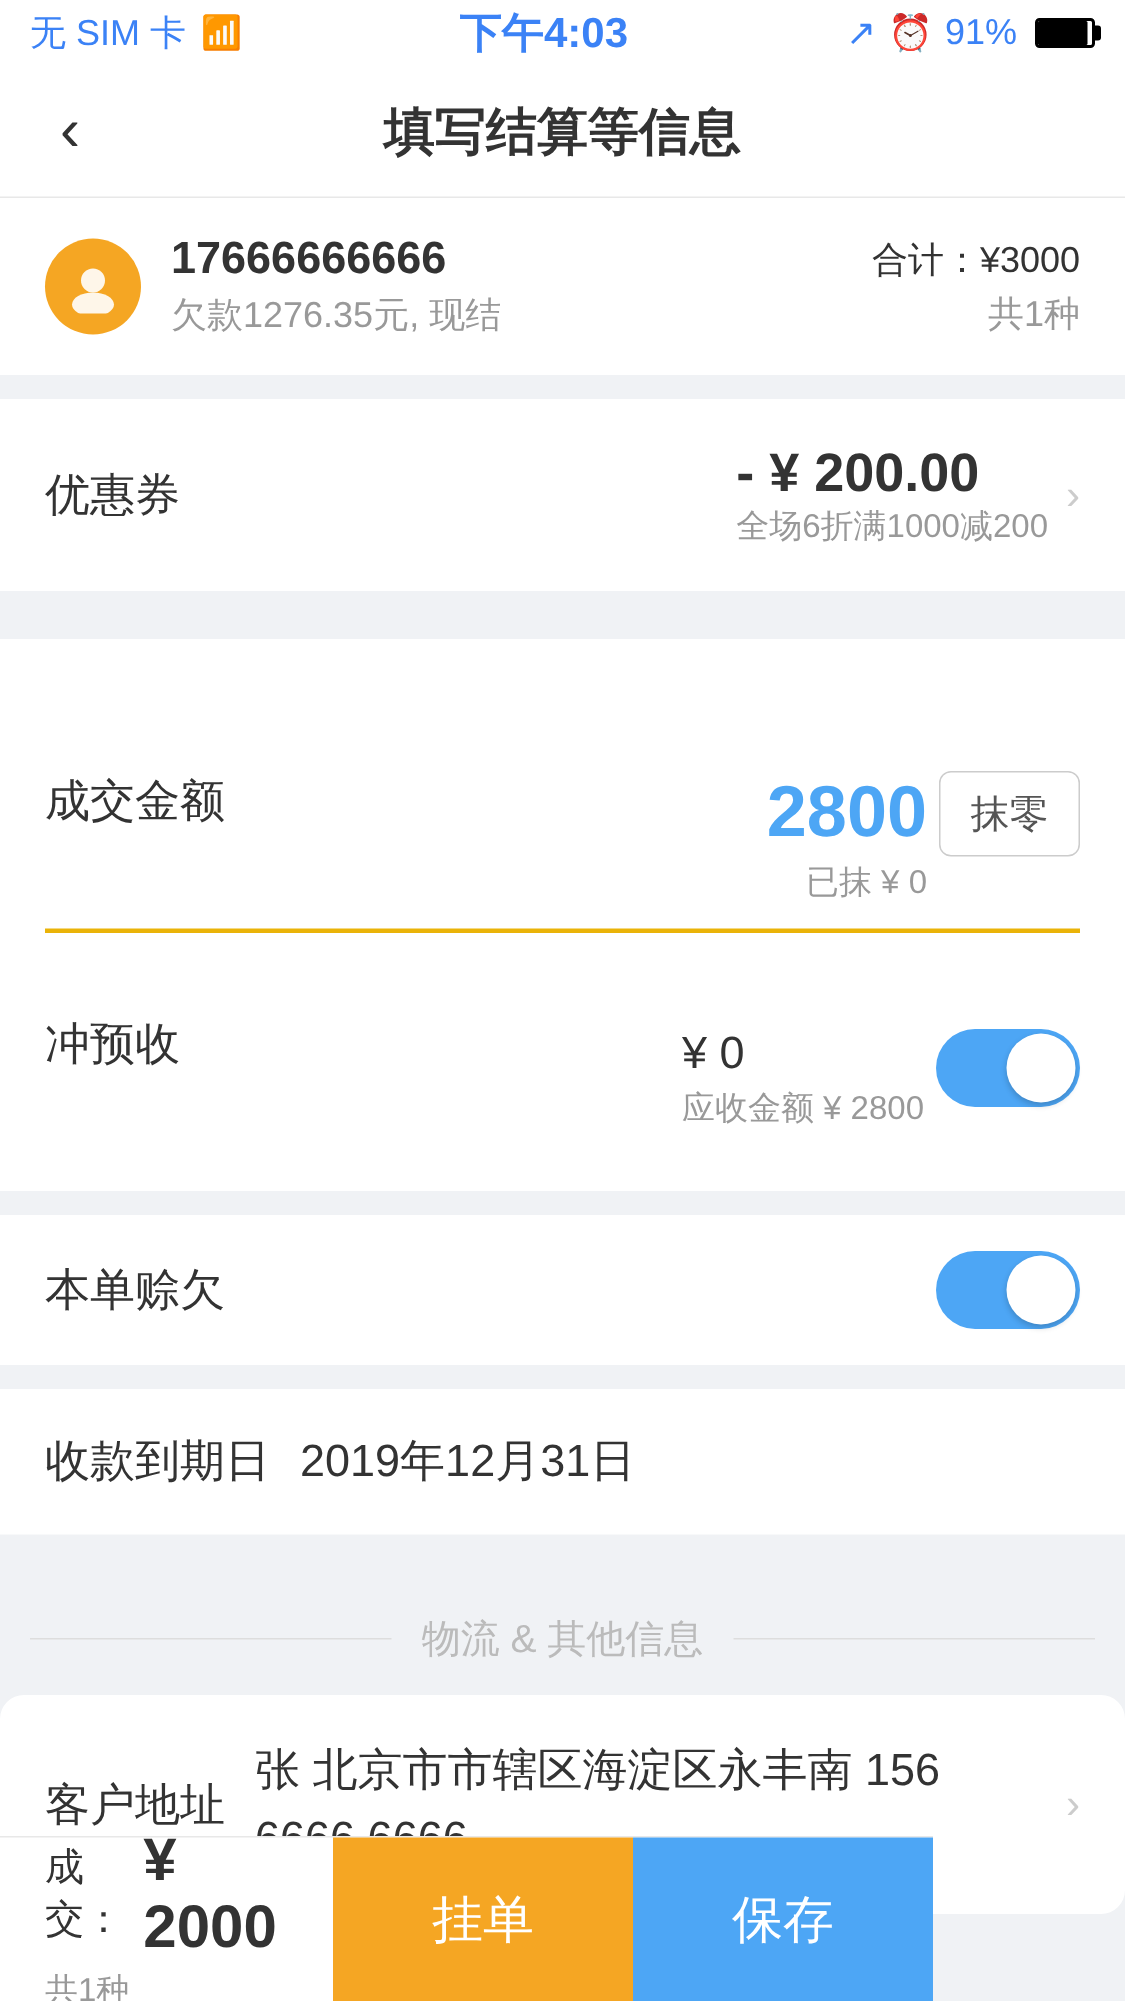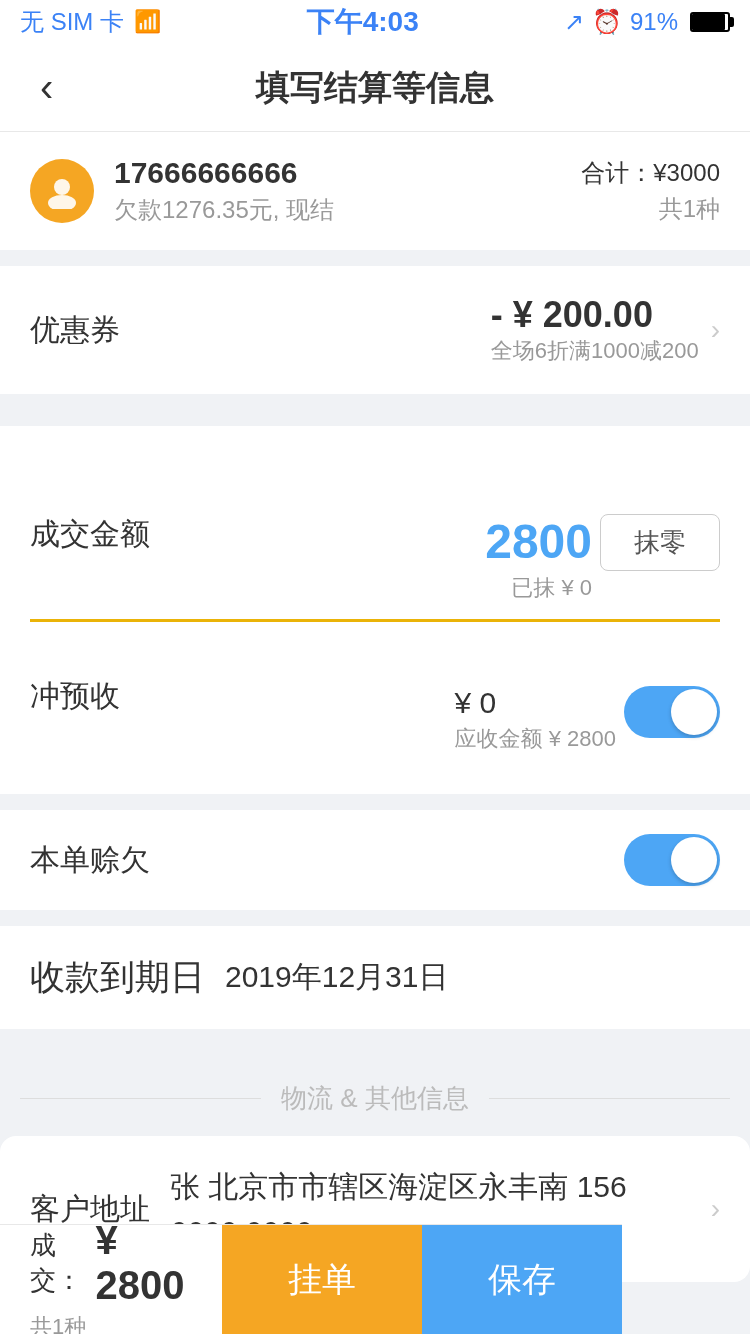--- a/index.html
+++ b/index.html
@@ -125,21 +125,21 @@
       border-bottom: 3px solid #eab308;
     }
     .amount-row:last-child { border-bottom: none; }
     .row-label { font-size: 30px; color: #333; }
     .row-right { display: flex; align-items: flex-start; gap: 8px; margin-top: 48px; }
     .amount-value { font-size: 48px; font-weight: 700; color: #4da6f5; }
     .amount-sub { font-size: 22px; color: #999; margin-top: 4px; text-align: right; }
     .round-btn {
       border: 1px solid #ccc;
       border-radius: 8px;
-      padding: 10px 33px;
+      padding: 10px 20px;
       font-size: 26px;
       color: #555;
       background: #fff;
       cursor: pointer;
     }
 
     
     .prepay-value { font-size: 30px; color: #333; font-weight: 500; }
 
     
@@ -171,21 +171,21 @@
 
     
     .due-date-section {
       background: #fff;
       padding: 28px 30px;
       display: flex;
       align-items: center;
       gap: 20px;
       margin-bottom: 16px;
     }
-    .due-date-label { font-size: 35px; color: #333; }
+    .due-date-label { font-size: 30px; color: #333; }
     .due-date-value { font-size: 30px; color: #333; }
 
     
     .logistics-divider {
       background: #f0f2f5;
       display: flex;
       align-items: center;
       justify-content: center;
       padding: 20px 0;
       margin-bottom: 0;
@@ -369,21 +369,21 @@
   </div>
 
   <div style="height:200px;background:#f0f2f5;"></div>
 
 </div>
 
 <div class="bottom-bar">
   <div class="bottom-info">
     <div style="display:flex;align-items:baseline;gap:4px;">
       <span class="bottom-deal">成交：</span>
-      <span class="bottom-amount">¥ 2800</span>
+      <span class="bottom-amount">¥ 2000</span>
     </div>
     <div class="bottom-count">共1种</div>
   </div>
   <div class="btn-hang">
     <span>挂单</span>
   </div>
   <div class="btn-save">
     <span>保存</span>
   </div>
 </div>

